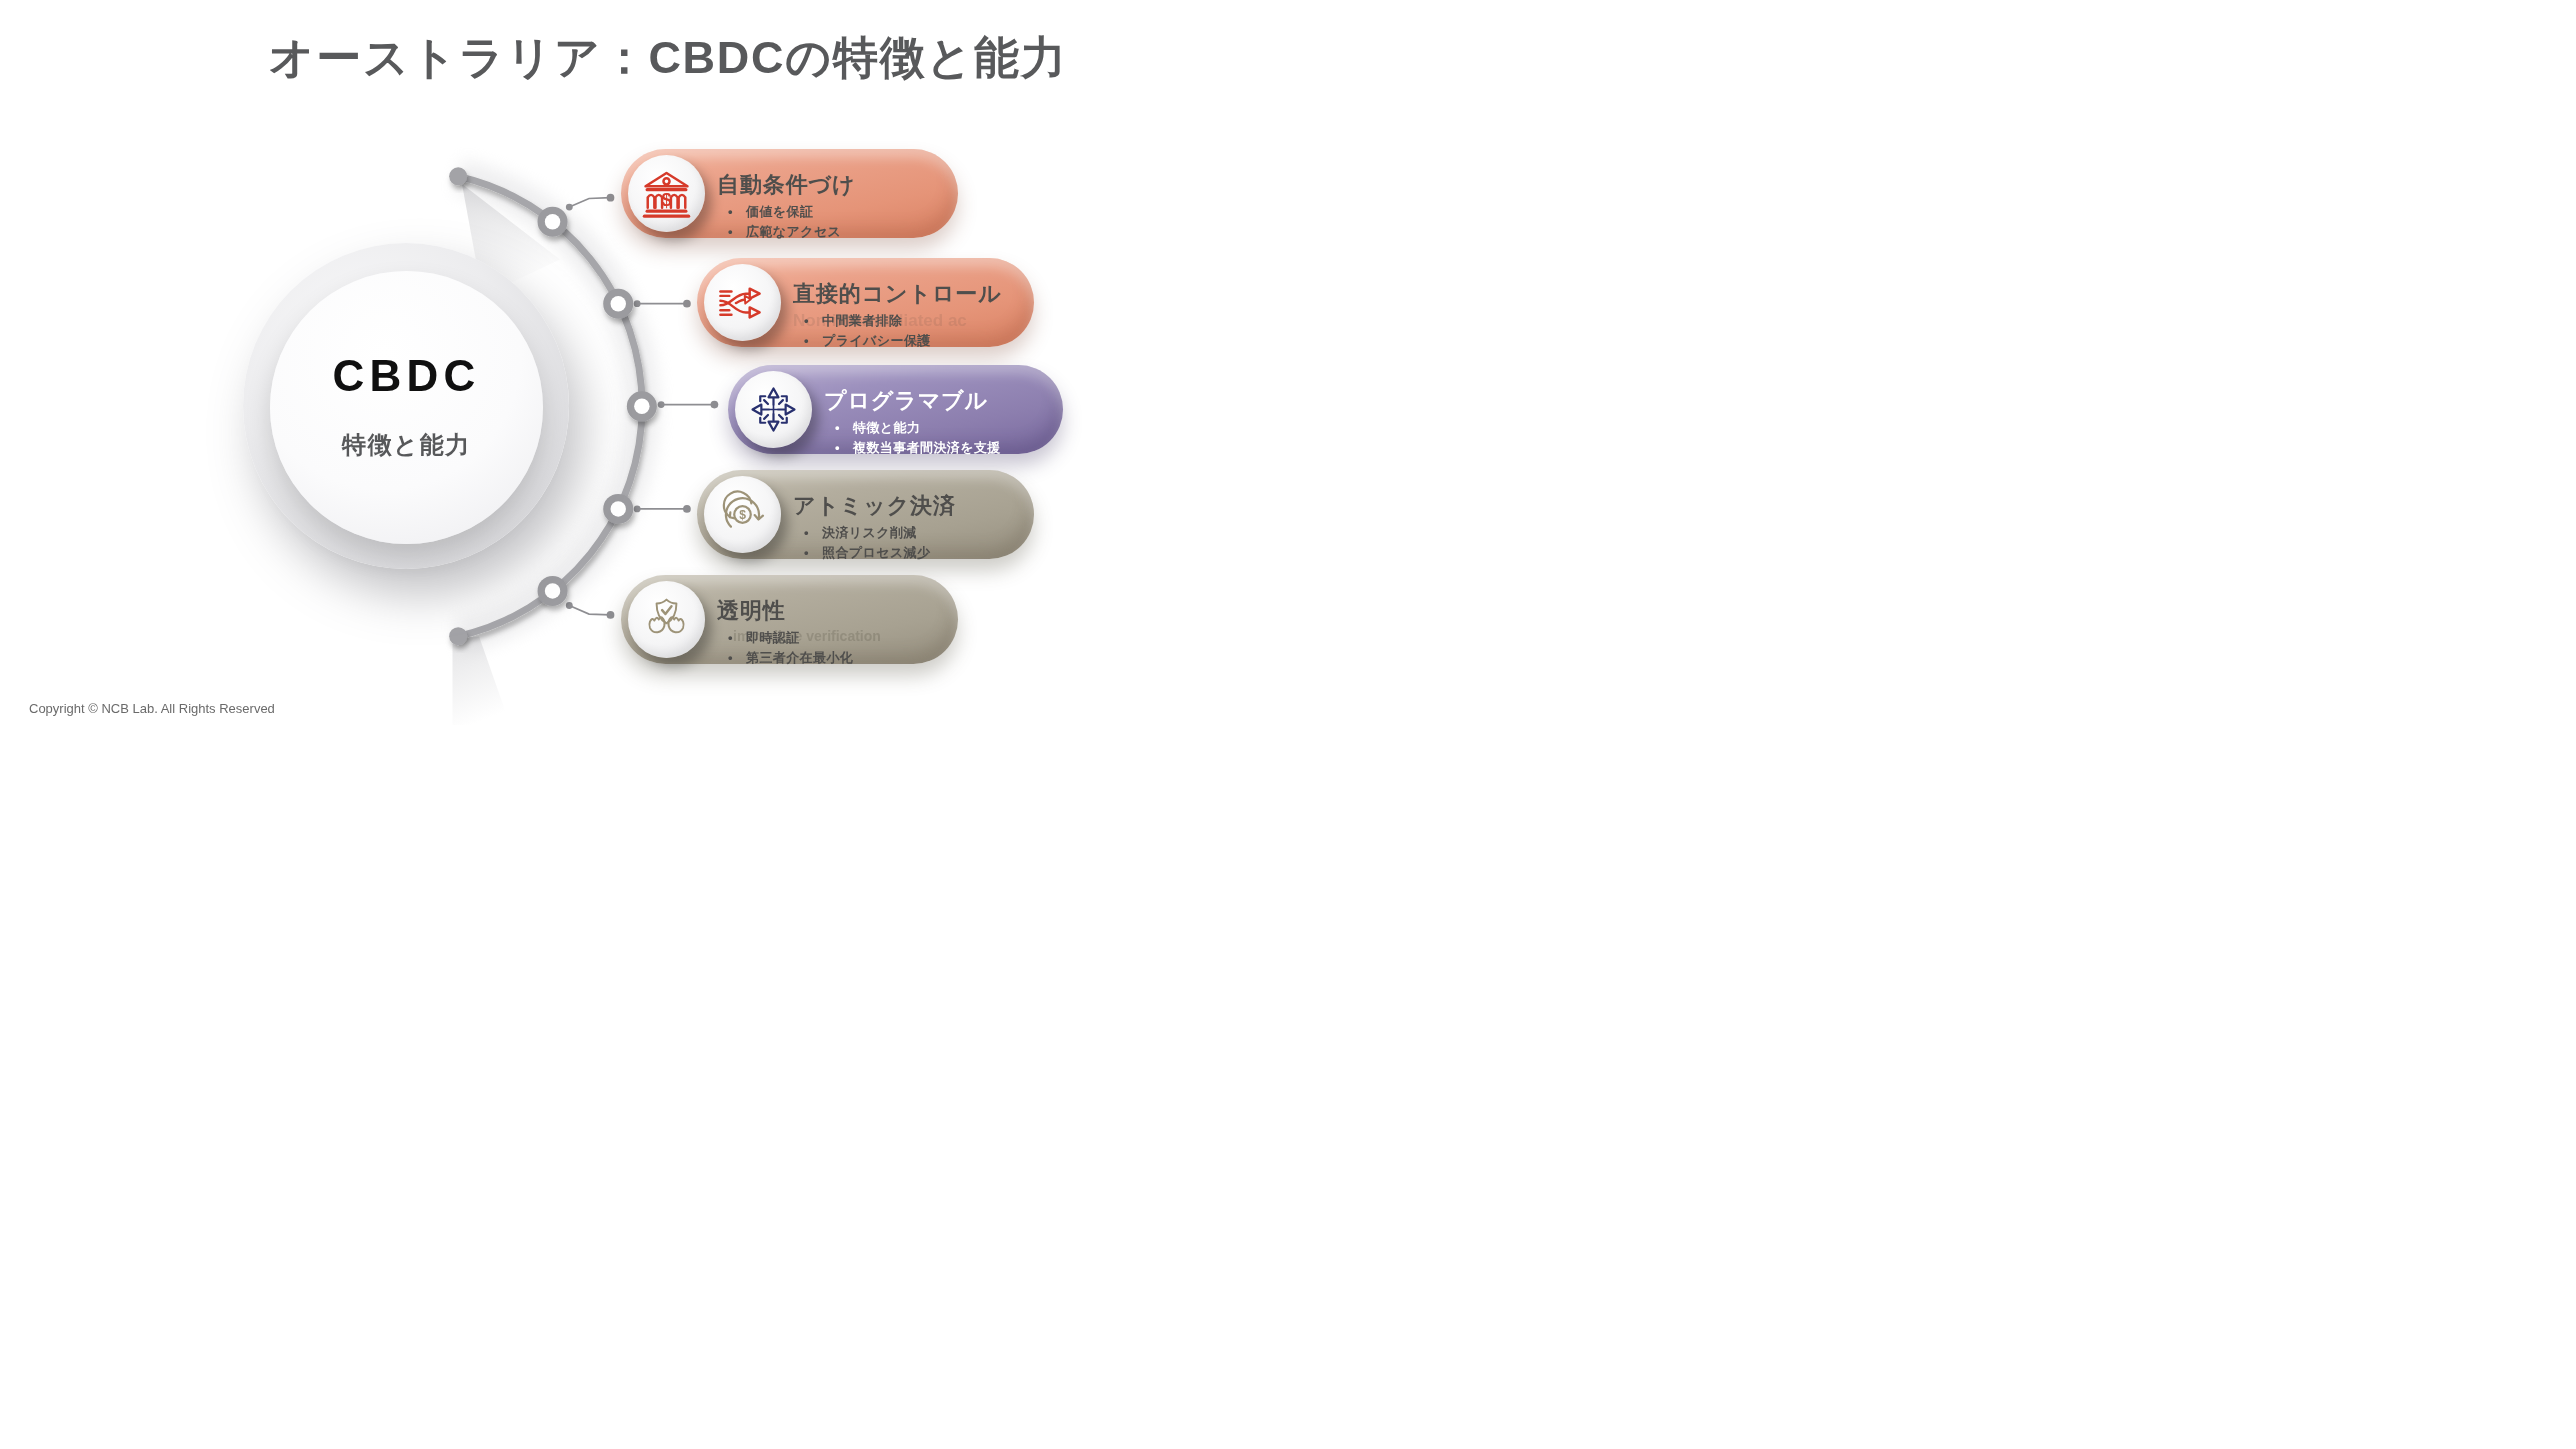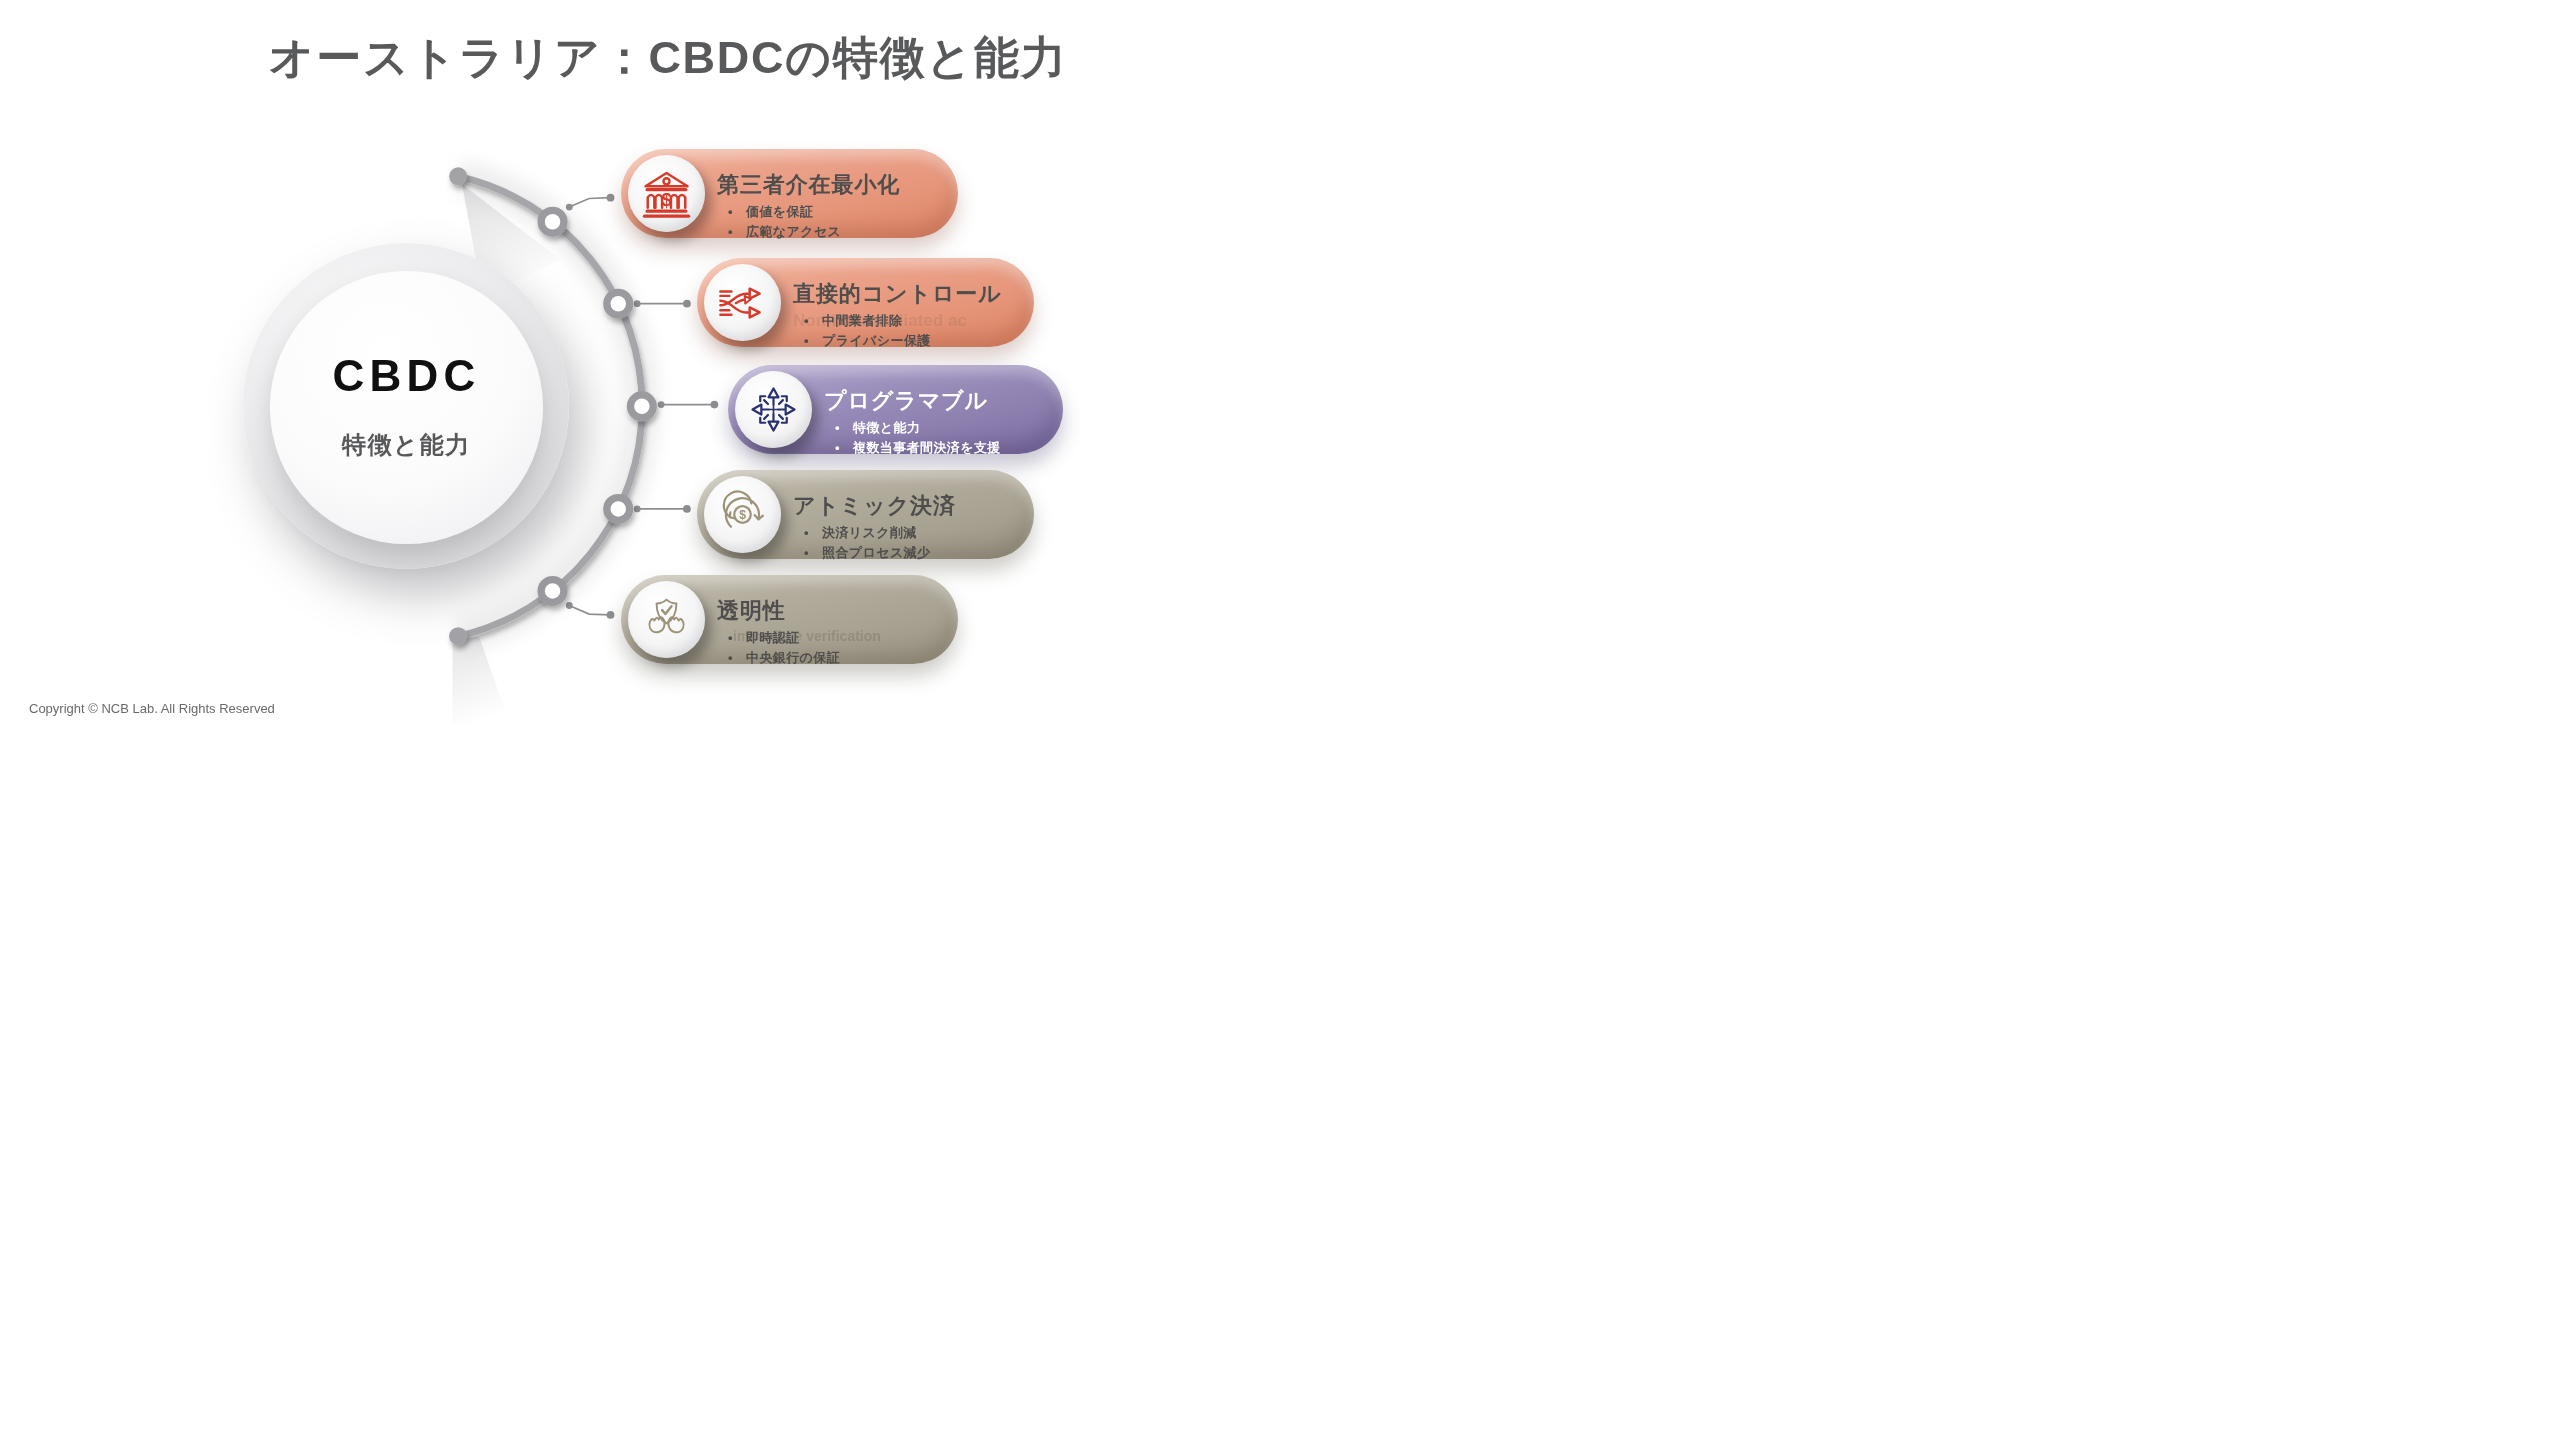--- a/index.html
+++ b/index.html
@@ -182,21 +182,21 @@
           <path d="M28 74 V55 Q34 46 40 55 V74"></path>
           <path d="M56 74 V55 Q62 46 68 55 V74"></path>
           <path d="M70 74 V55 Q76 46 82 55 V74"></path>
           <line x1="13" y1="80" x2="83" y2="80" stroke-width="6"></line>
           <line x1="8" y1="89" x2="88" y2="89" stroke-width="6"></line>
         </g>
         <text x="48" y="71" text-anchor="middle" font-size="33" font-weight="bold" fill="#d63a2a">$</text>
       </svg>
     </div>
     <div class="content">
-      <h3 class="heading">第三者介在最小化</h3>
+      <h3 class="heading">自動条件づけ</h3>
       <ul class="bullets">
         <li>価値を保証</li>
         <li>広範なアクセス</li>
       </ul>
     </div>
   </div>
 
   <div class="card salmon" style="left:697px; top:258px; width:337px;">
     <span class="ghost g2">Non-intermediated ac</span>
     <div class="disc">
@@ -290,21 +290,21 @@
           <g transform="scale(-1,1) translate(-96,0)">
             <path d="M18 52 Q22 43 26 50 Q30 41 34 48 Q38 40 42 47 Q46 52 44 60 Q41 70 32 71 Q22 72 18 63 Q16 57 18 52 Z"></path>
           </g>
         </g>
       </svg>
     </div>
     <div class="content">
       <h3 class="heading">透明性</h3>
       <ul class="bullets">
         <li>即時認証</li>
-        <li>中央銀行の保証</li>
+        <li>第三者介在最小化</li>
       </ul>
     </div>
   </div>
 
   <div class="copyright">Copyright © NCB Lab. All Rights Reserved</div>
 
 </div>
 
 
 </body></html>

